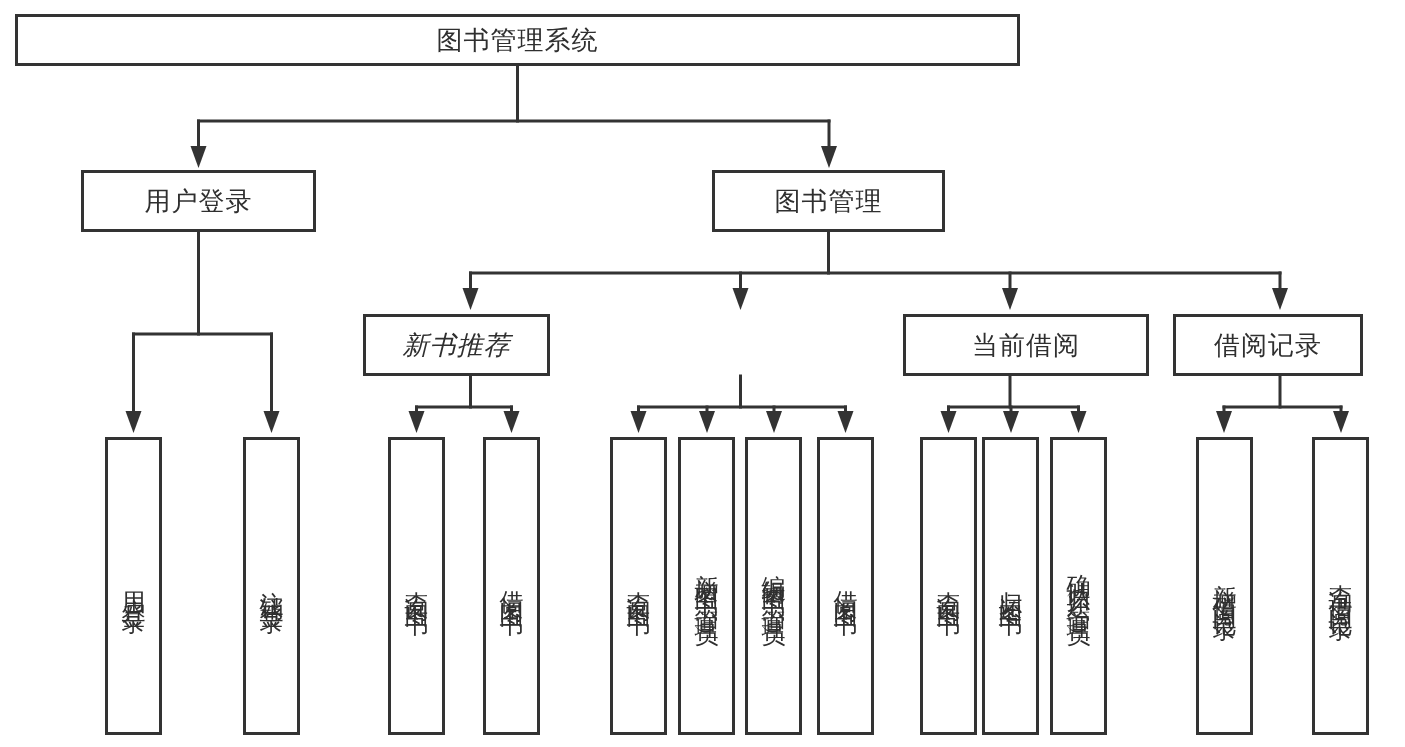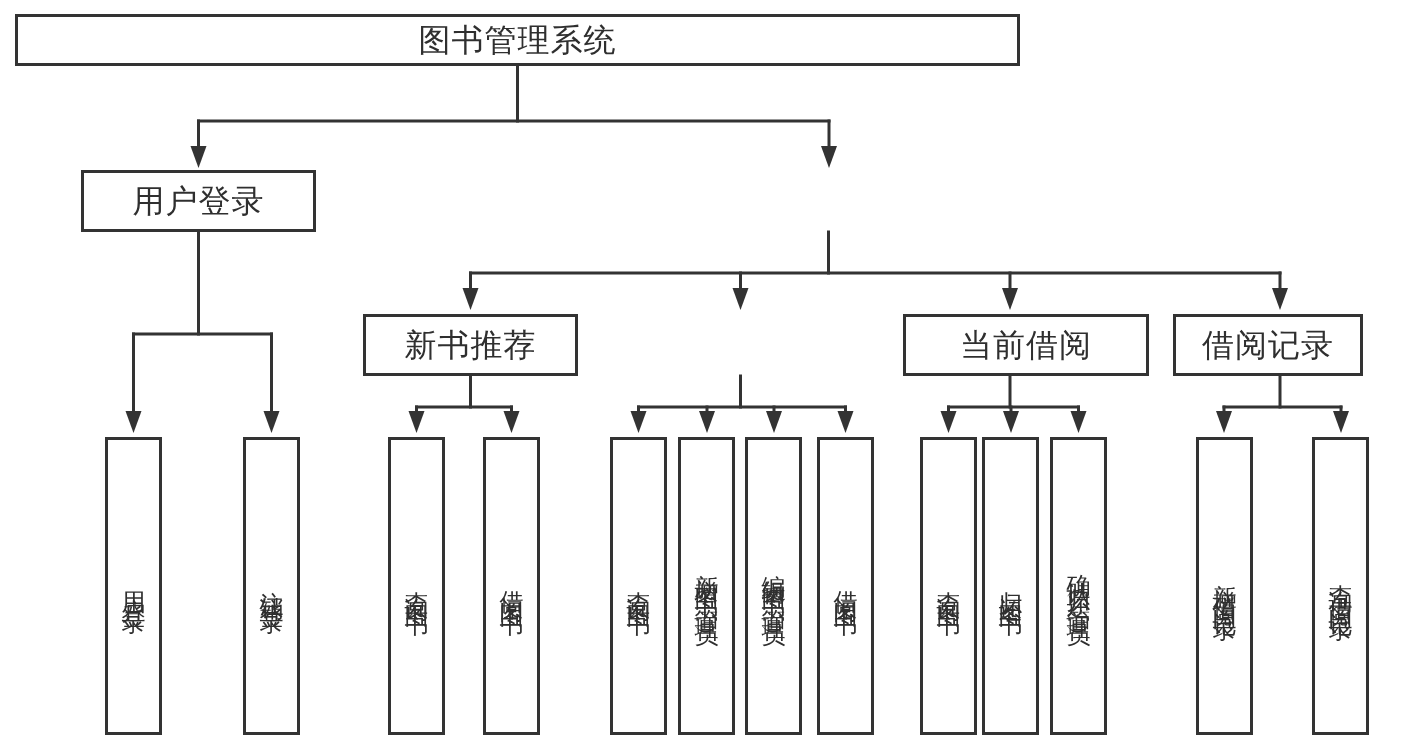--- a/index.html
+++ b/index.html
@@ -37,35 +37,35 @@
 
   .node {
     position: absolute;
     background: var(--box_bg);
     border: 3px solid var(--line);
     display: flex;
     align-items: center;
     justify-content: center;
   }
   .hlabel {
-    font-size: 32px;
+    font-size: 26px;
     color: var(--text);
     letter-spacing: 1px;
     white-space: nowrap;
     line-height: 1;
   }
 
   .root-node  { left: 15px;  top: 14px;  width: 1005px; height: 52px; }
 
   .lvl        { top: 170px; height: 62px; }
   .n-user     { left: 81px;  width: 235px; }
   .n-bookmgr  { left: 712px; width: 233px; }
 
   .lvl3       { top: 314px; height: 62px; }
-  .n-newbook  { left: 363px;  width: 215px; }
+  .n-newbook  { left: 363px;  width: 187px; font-style: italic; }
   .n-borrow   { left: 633px;  width: 215px; }
   .n-current  { left: 903px;  width: 246px; }
   .n-records  { left: 1173px; width: 190px; }
 
   .leaf {
     position: absolute;
     top: 437px;
     width: 57px;
     height: 298px;
     background: var(--box_bg);
@@ -189,20 +189,23 @@
     </g>
   </svg>
 
   <div class="node root-node">
     <span class="hlabel">图书管理系统</span>
   </div>
 
   <div class="node lvl n-user">
     <span class="hlabel">用户登录</span>
   </div>
+  <div class="node lvl n-bookmgr">
+    <span class="hlabel">图书管理</span>
+  </div>
 
   <div class="node lvl3 n-newbook">
     <span class="hlabel">新书推荐</span>
   </div>
   <div class="node lvl3 n-current">
     <span class="hlabel">当前借阅</span>
   </div>
   <div class="node lvl3 n-records">
     <span class="hlabel">借阅记录</span>
   </div>

